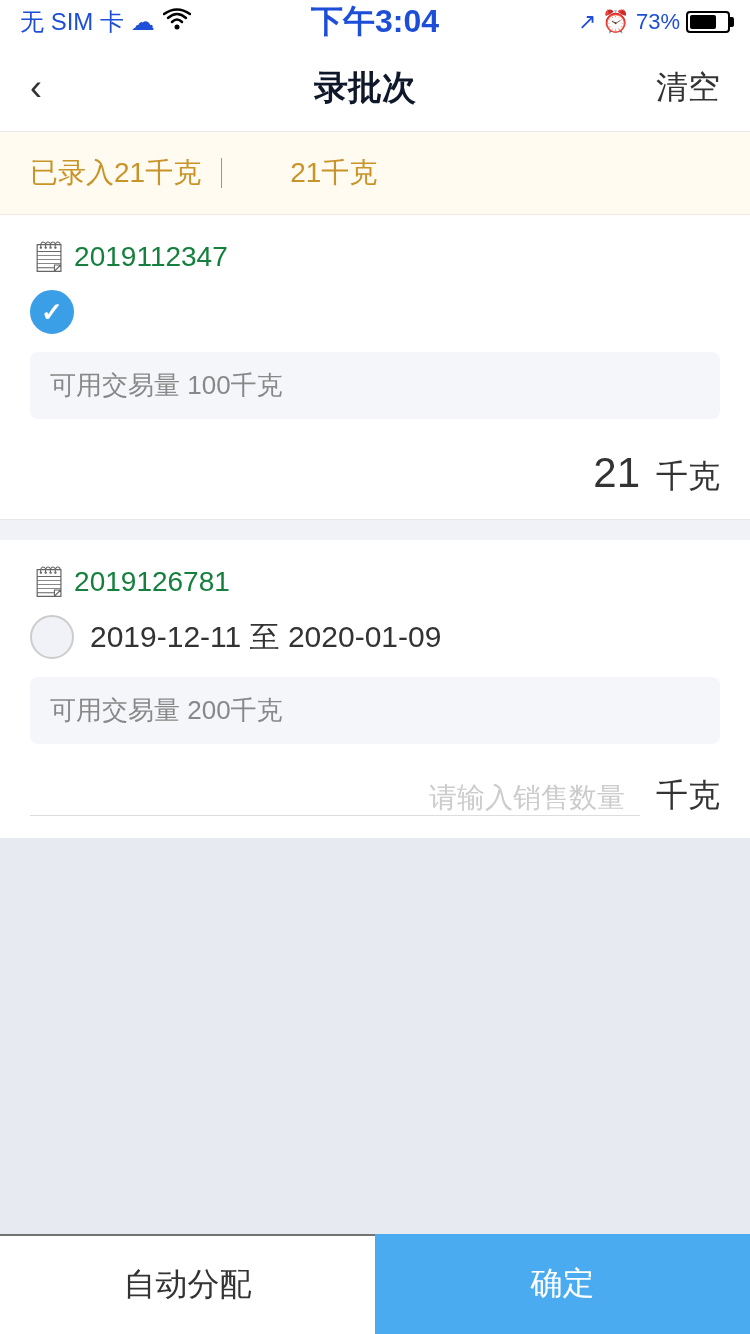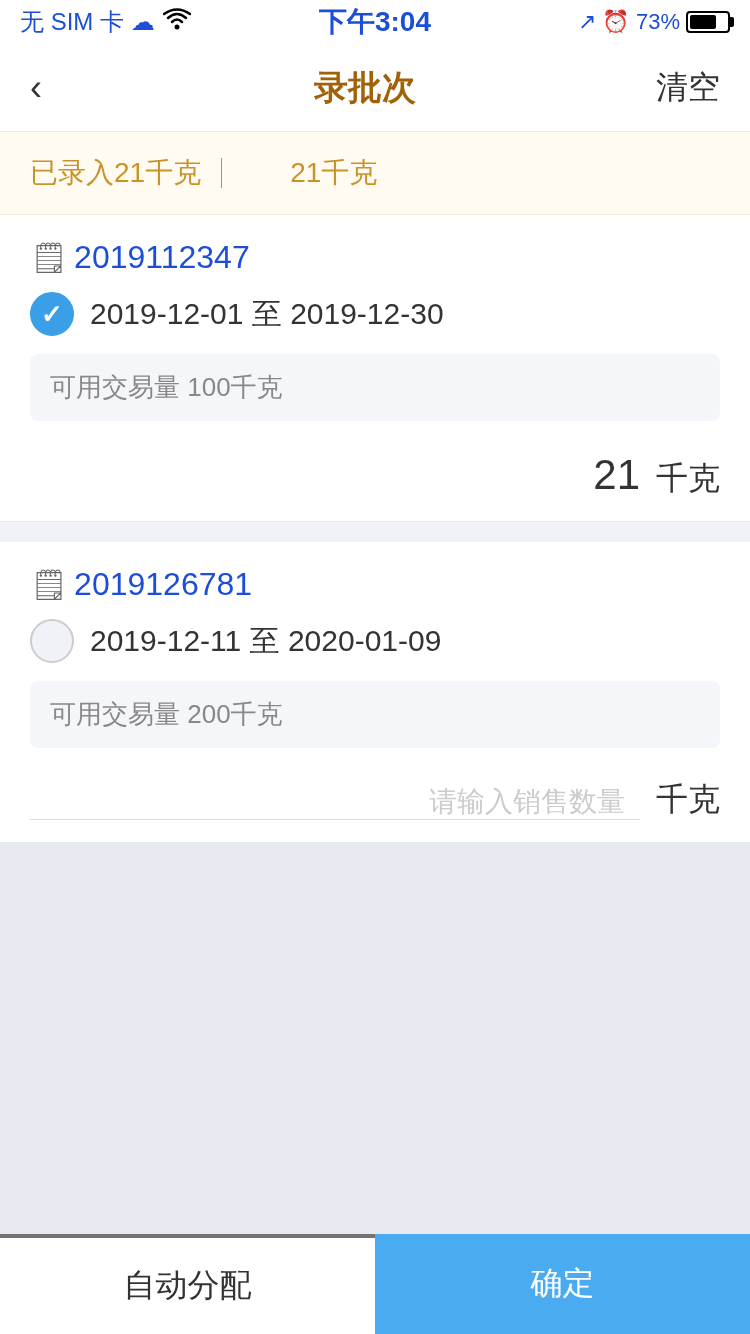--- a/index.html
+++ b/index.html
@@ -24,21 +24,21 @@
       font-size: 24px;
       color: #1d4ed8;
     }
     .status-left {
       display: flex;
       align-items: center;
       gap: 8px;
       font-size: 24px;
     }
     .status-center {
-      font-size: 28px;
+      font-size: 32px;
       font-weight: 600;
       position: absolute;
       left: 50%;
       transform: translateX(-50%);
     }
     .status-right {
       display: flex;
       align-items: center;
       gap: 6px;
       font-size: 22px;
@@ -80,21 +80,21 @@
       border-bottom: 1px solid #e8e8e8;
     }
     .nav-back {
       font-size: 36px;
       color: #333;
       width: 60px;
     }
     .nav-title {
       font-size: 34px;
       font-weight: 600;
-      color: #a16207;
+      color: #0f172a;
     }
     .nav-clear {
       font-size: 32px;
       color: #333;
       width: 80px;
       text-align: right;
     }
 
     
     .summary-banner {
@@ -129,22 +129,22 @@
       display: flex;
       align-items: center;
       padding: 24px 30px 10px 30px;
     }
     .batch-id-icon {
       font-size: 30px;
       color: #666;
       margin-right: 6px;
     }
     .batch-id {
-      font-size: 32px;
-      color: #1d4ed8;
+      font-size: 28px;
+      color: #15803d;
       font-weight: 500;
     }
     .batch-date-row {
       display: flex;
       align-items: center;
       padding: 6px 30px 10px 30px;
       gap: 16px;
     }
     .radio-circle {
       width: 44px;
@@ -254,21 +254,21 @@
     }
     .btn-auto {
       flex: 1;
       background: #fff;
       border: none;
       font-size: 32px;
       color: #333;
       display: flex;
       align-items: center;
       justify-content: center;
-      border-top: 4px solid #737373;
+      border-top: 2px solid #737373;
     }
     .btn-confirm {
       flex: 1;
       background: #4aabf0;
       border: none;
       font-size: 32px;
       color: #fff;
       display: flex;
       align-items: center;
       justify-content: center;
@@ -319,21 +319,20 @@
 
 <div class="content-area">
 
   <div class="batch-item">
     <div class="batch-header">
       <span class="batch-id-icon">🗒</span>
       <span class="batch-id">2019112347</span>
     </div>
     <div class="batch-date-row">
       <div class="radio-circle selected"></div>
-      <span class="batch-date">2019-12-01 至 2019-12-30</span>
     </div>
     <div class="batch-available">可用交易量 100千克</div>
     <div class="value-display-row">
       <span class="value-num">21</span>
       <span class="value-unit">千克</span>
     </div>
   </div>
 
   <div class="section-separator"></div>
 

